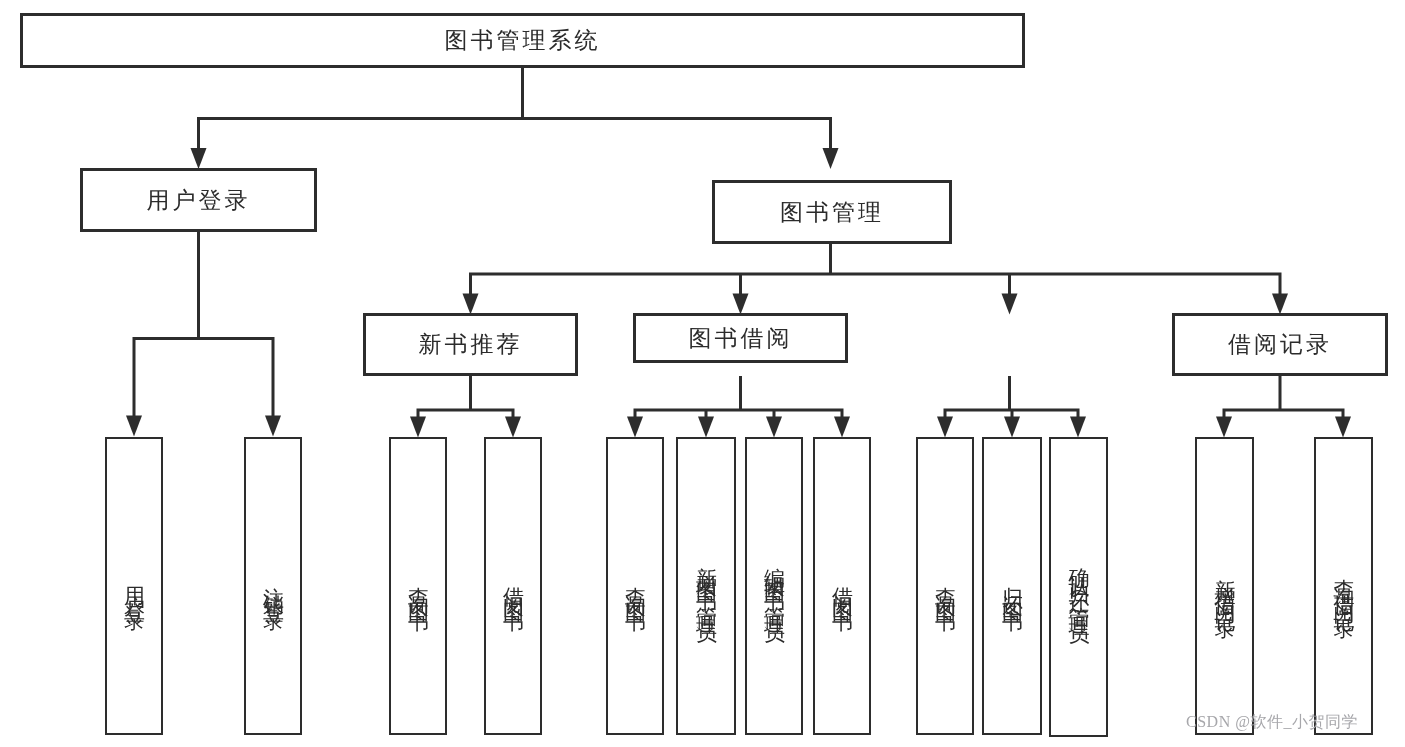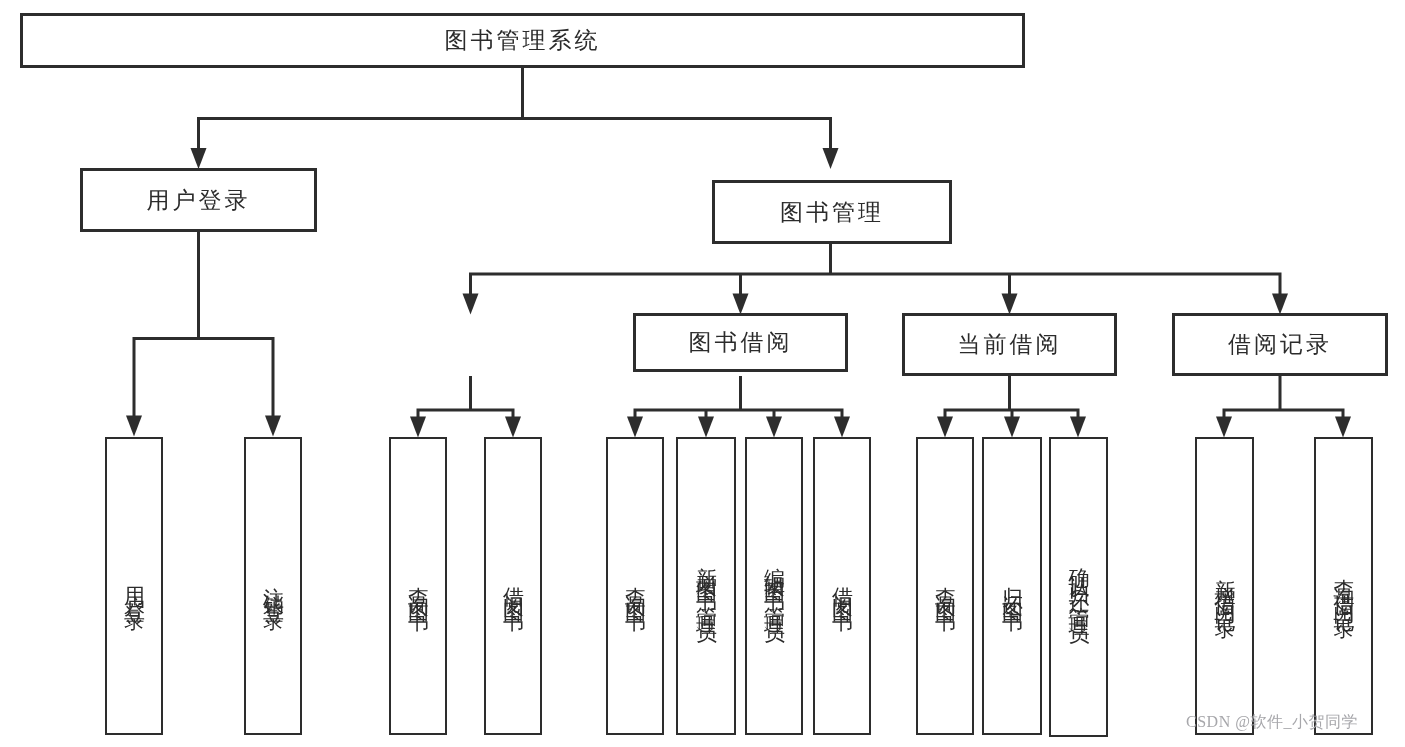--- a/index.html
+++ b/index.html
@@ -111,22 +111,22 @@
       <polygon points="1216,416.5 1232,416.5 1224,437.5"></polygon>
       <polygon points="1335,416.5 1351,416.5 1343,437.5"></polygon>
     </g>
   </svg>
 
   <div class="node hnode" style="left:20px; top:13px; width:1005px; height:55px">图书管理系统</div>
 
   <div class="node hnode" style="left:80px; top:168px; width:237px; height:64px">用户登录</div>
   <div class="node hnode" style="left:712px; top:180px; width:240px; height:64px">图书管理</div>
 
-  <div class="node hnode" style="left:633px; top:313px; width:215px; height:59px">图书借阅</div>
-  <div class="node hnode" style="left:902px; top:313px; width:215px; height:63px">当前借阅</div>
+  <div class="node hnode" style="left:363px; top:313px; width:215px; height:63px">新书推荐</div>
+  <div class="node hnode" style="left:633px; top:313px; width:215px; height:50px">图书借阅</div>
   <div class="node hnode" style="left:1172px; top:313px; width:216px; height:63px">借阅记录</div>
 
   <div class="node vnode" style="left:105px; top:437px; width:58px; height:298px">用户登录</div>
   <div class="node vnode" style="left:244px; top:437px; width:58px; height:298px">注销登录</div>
 
   <div class="node vnode" style="left:389px; top:437px; width:58px; height:298px">查询图书</div>
   <div class="node vnode" style="left:484px; top:437px; width:58px; height:298px">借阅图书</div>
 
   <div class="node vnode" style="left:606px; top:437px; width:58px; height:298px">查询图书</div>
   <div class="node vnode" style="left:676px; top:437px; width:60px; height:298px">新增图书（管理员）</div>

